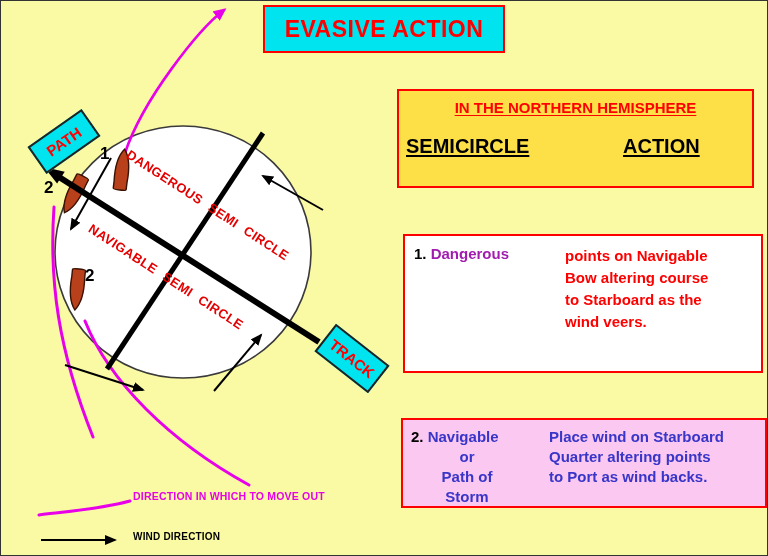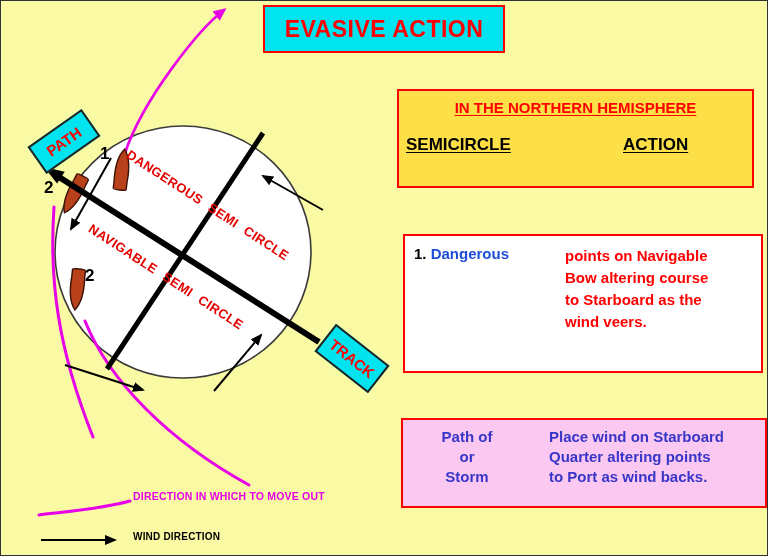--- a/index.html
+++ b/index.html
@@ -40,28 +40,28 @@
   .legend-wind{left:132px;top:530px;color:#000;font-weight:bold;font-size:10px;letter-spacing:.2px;}
   
   .hemisphere-box{
     left:396px;top:88px;width:353px;height:95px;background:#fde047;border:2px solid #FF0000;
   }
   .hemisphere-box .hb-title{
     display:block;text-align:center;margin-top:8px;color:#FF0000;font-weight:bold;font-size:15px;
     text-decoration:underline;text-underline-offset:2px;
   }
   .hb-headers{position:absolute;top:44px;left:7px;right:7px;}
-  .hb-headers span{color:#000;font-weight:bold;font-size:17px;text-decoration:underline;text-underline-offset:2px;text-align:right;}
+  .hb-headers span{color:#000;font-weight:bold;font-size:20px;text-decoration:underline;text-underline-offset:2px;text-align:right;}
   .hb-action{position:absolute;left:217px;top:0;}
   .action-box1{
     left:402px;top:233px;width:356px;height:135px;background:#FFFFFF;border:2px solid #FF0000;
   }
   .action-box1 .col-name{position:absolute;left:9px;top:9px;font-weight:bold;font-size:15px;}
   .action-box1 .col-name .n{color:#000;}
-  .action-box1 .col-name .nm{color:#1d4ed8;}
+  .action-box1 .col-name .nm{color:#a21caf;}
   .action-box1 .col-action{position:absolute;left:160px;top:9px;color:#FF0000;font-weight:bold;font-size:15px;line-height:22px;}
   .action-box2{
     left:400px;top:417px;width:362px;height:86px;background:#FAC8F0;border:2px solid #FF0000;
   }
   .action-box2 .col-name{position:absolute;left:8px;top:7px;width:112px;font-weight:bold;font-size:15px;line-height:20px;color:#3835C8;}
   .action-box2 .col-name .first{text-align:left;}
   .action-box2 .col-name .rest{text-align:center;}
   .action-box2 .col-name .n{color:#000;}
   .action-box2 .col-action{position:absolute;left:146px;top:7px;color:#3835C8;font-weight:bold;font-size:15px;line-height:20px;}
 </style>
@@ -147,22 +147,26 @@
     <div class="col-action">
       <div>points on Navigable</div>
       <div>Bow altering course</div>
       <div>to Starboard as the</div>
       <div>wind veers.</div>
     </div>
   </div>
 
   <div class="abs action-box2">
     <div class="col-name">
+      <div class="first">
+        <span class="n">2.</span>
+        <span>Navigable</span>
+      </div>
+      <div class="rest">or</div>
       <div class="rest">Path of</div>
-      <div class="rest">or</div>
       <div class="rest">Storm</div>
     </div>
     <div class="col-action">
       <div>Place wind on Starboard</div>
       <div>Quarter altering points</div>
       <div>to Port as wind backs.</div>
     </div>
   </div>
 
 </div>

